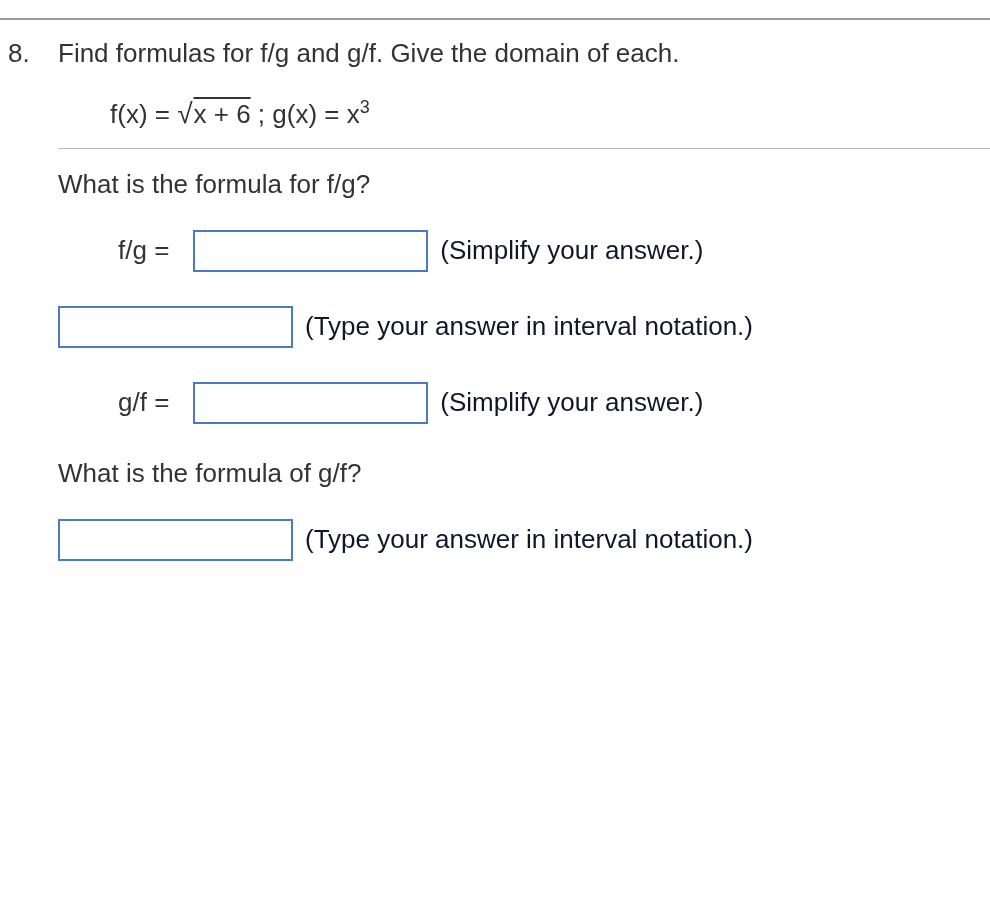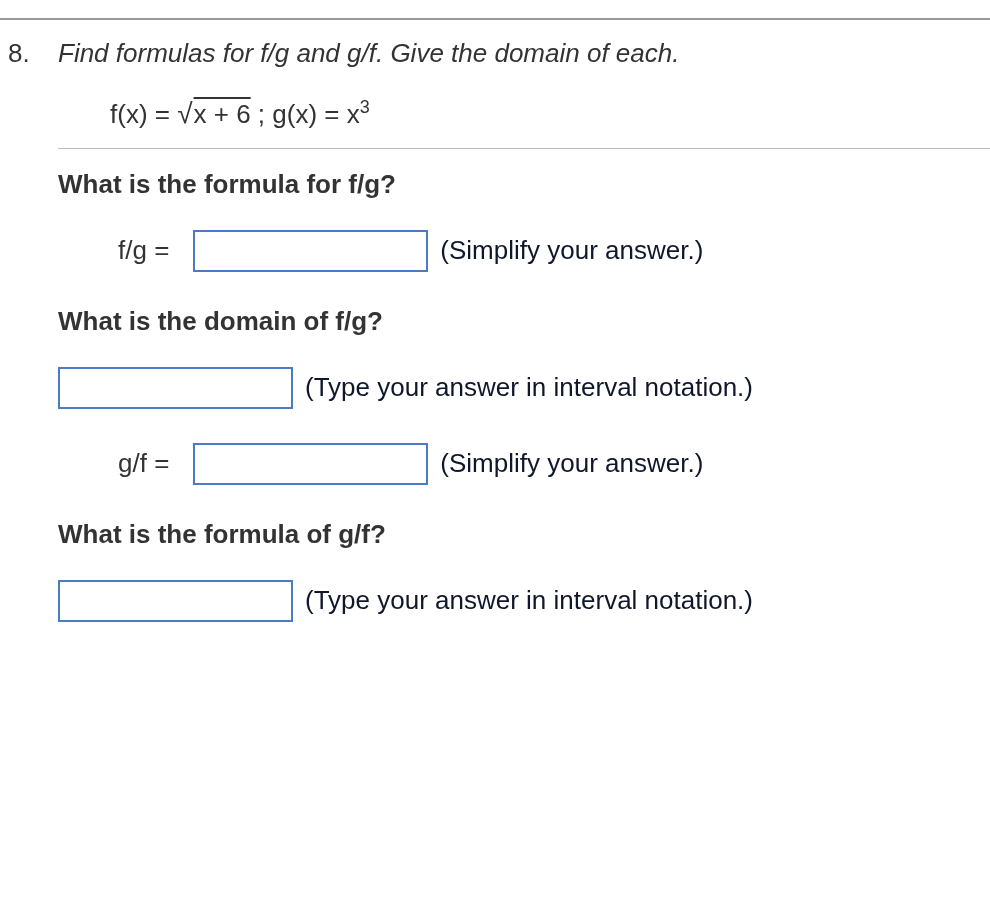--- a/index.html
+++ b/index.html
@@ -28,21 +28,20 @@
       padding-left: 8px;
       padding-bottom: 28px;
     }
     .problem-number {
       width: 50px;
       flex-shrink: 0;
     }
     .problem-text {
       flex: 1;
       padding-right: 20px;
-      font-style: italic;
     }
     .given-functions {
       padding-left: 110px;
       padding-bottom: 18px;
       font-size: 26px;
     }
     .sqrt-symbol {
       font-size: 28px;
     }
     .sqrt-overline {
@@ -57,21 +56,20 @@
     .section-rule {
       border-top: 1px solid #bbb;
       margin-left: 58px;
     }
     .content {
       padding-left: 58px;
       padding-top: 20px;
     }
     .prompt {
       margin-bottom: 30px;
-      font-weight: bold;
     }
     .answer-row {
       display: flex;
       align-items: center;
       margin-bottom: 34px;
     }
     .answer-row.indented {
       padding-left: 60px;
     }
     .label-eq {
@@ -110,21 +108,20 @@
 
   <div class="content">
 
     <div class="prompt">What is the formula for f/g?</div>
     <div class="answer-row indented">
       <span class="label-eq">f/g =</span>
       <input type="text" class="input-box" style="">
       <span class="hint">(Simplify your answer.)</span>
     </div>
 
-    <div class="prompt">What is the domain of f/g?</div>
     <div class="answer-row">
       <input type="text" class="input-box" style="">
       <span class="hint">(Type your answer in interval notation.)</span>
     </div>
 
     <div class="answer-row indented">
       <span class="label-eq">g/f =</span>
       <input type="text" class="input-box" style="">
       <span class="hint">(Simplify your answer.)</span>
     </div>

